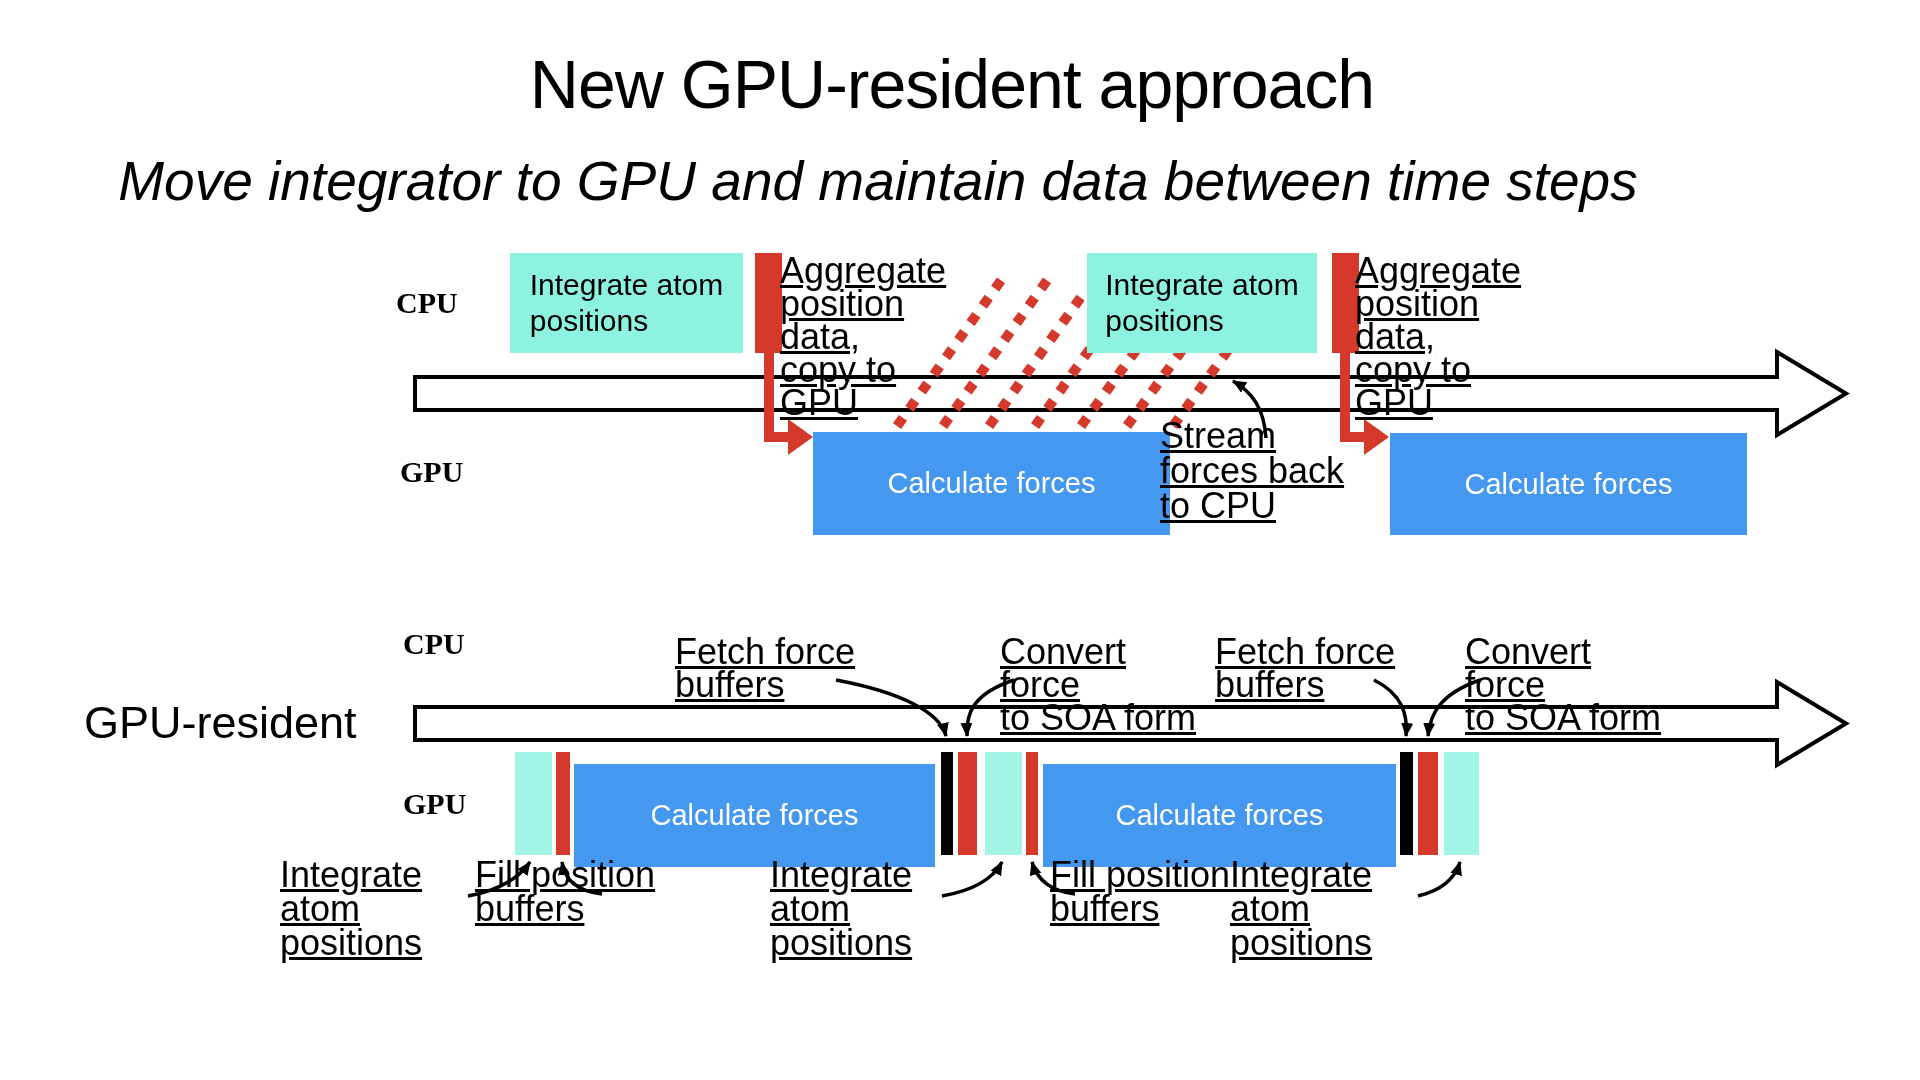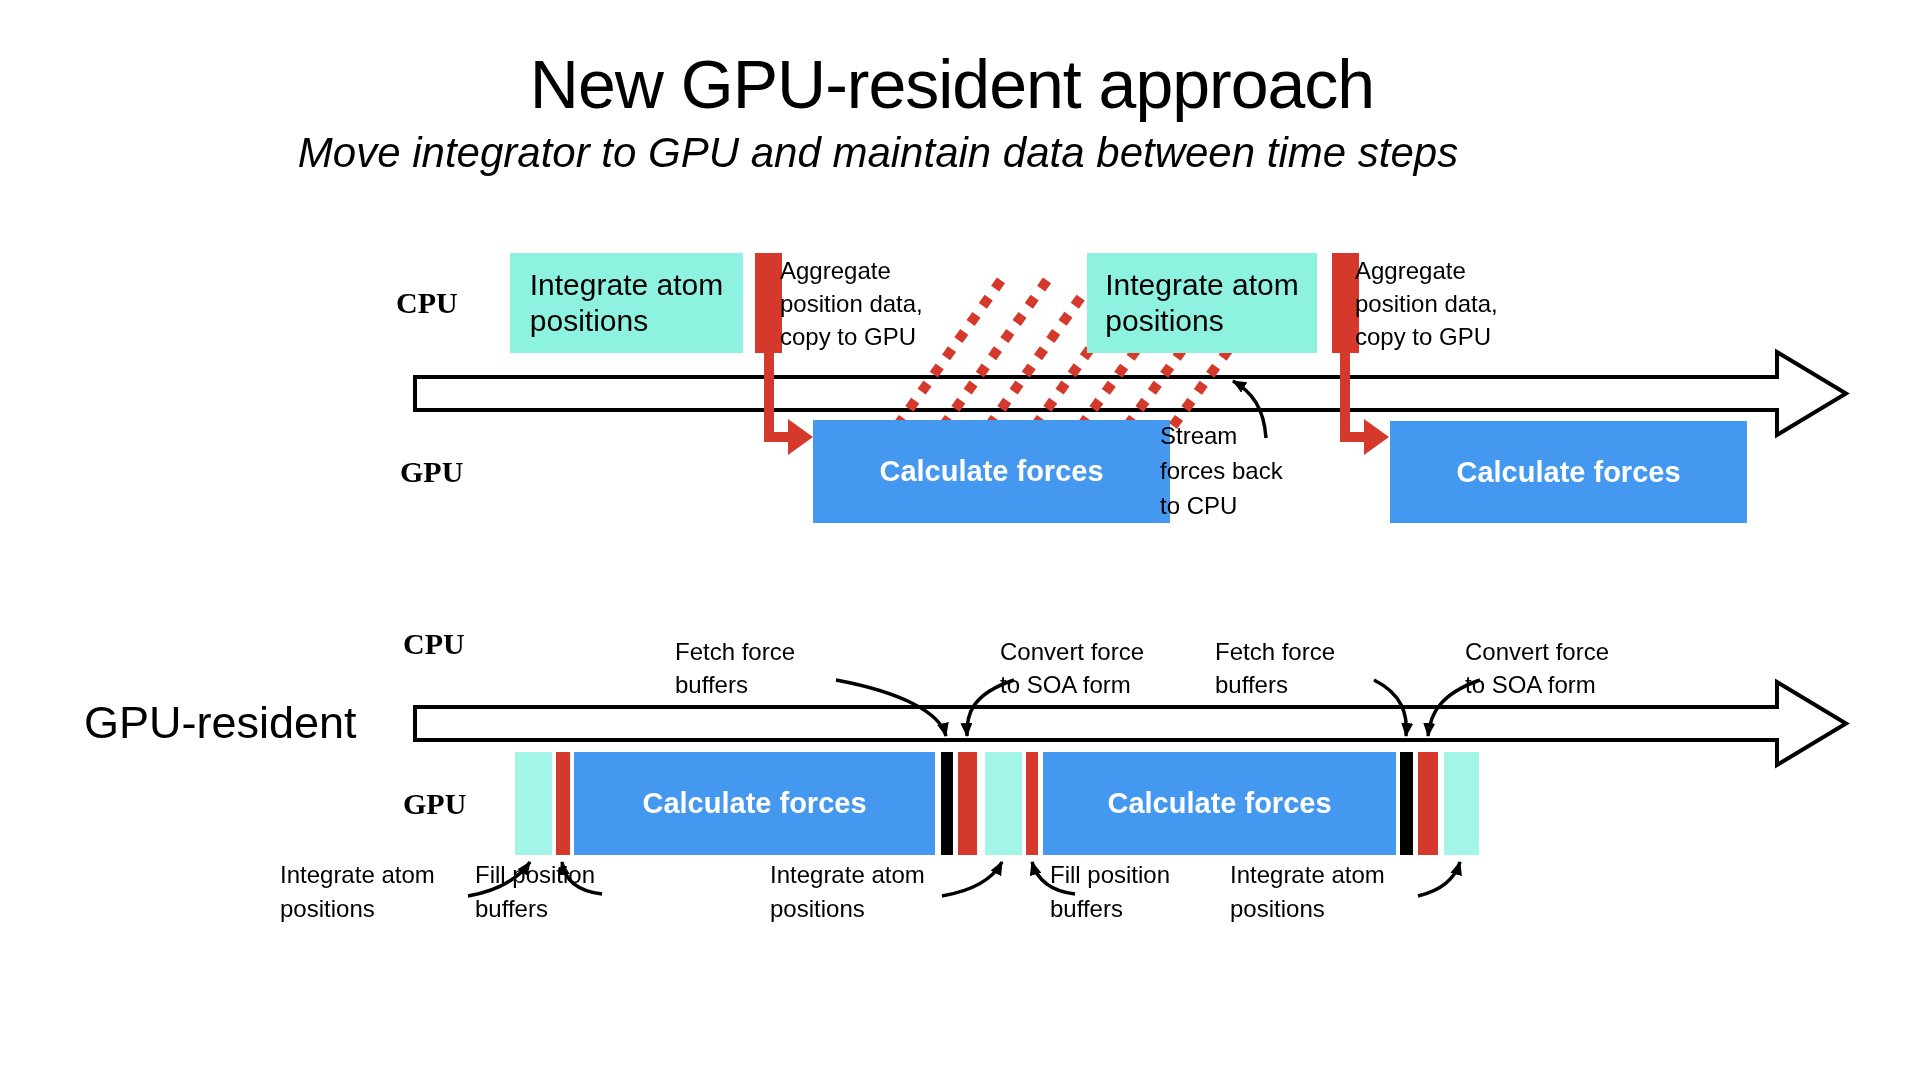--- a/index.html
+++ b/index.html
@@ -1,29 +1,29 @@
 <!DOCTYPE html>
 <html style="--red: #D5392B; --cyan: #8DF3E0; --cyan2: #A2F5E7; --blue: #4598F0; --black: #000000;"><head>
 <meta charset="utf-8">
 <style>
   html,body{margin:0;padding:0;background:#fff;}
   .stage{position:relative;width:1920px;height:1080px;background:#ffffff;overflow:hidden;
          font-family:"Liberation Sans","DejaVu Sans",sans-serif;color:#000;}
   .abs{position:absolute;}
   .ml{white-space:pre-line;text-align:left;}
   .title{left:0;top:44px;width:1904px;text-align:center;font-size:68px;line-height:80px;letter-spacing:-1px;}
-  .subtitle{left:0;top:128px;width:1756px;text-align:center;font-style:italic;font-size:42px;line-height:50px;}
+  .subtitle{left:0;top:156px;width:1756px;text-align:center;font-style:italic;font-size:55px;line-height:50px;}
   .seclabel{font-size:45px;line-height:50px;}
   .boldlabel{font-weight:bold;font-size:30px;line-height:32px;font-family:Liberation Serif, serif;}
   .note{font-style:italic;font-size:27px;line-height:30px;}
-  .ann{font-size:24px;line-height:33px;}
+  .ann{font-size:36px;line-height:33px;text-decoration:underline;}
   .cyanbox{background:var(--cyan);display:flex;align-items:center;justify-content:center;
            font-size:30px;line-height:36px;}
   .bluebox{background:var(--blue);display:flex;align-items:center;justify-content:center;
-           color:#fff;font-weight:bold;font-size:29px;}
+           color:#fff;font-weight:normal;font-size:29px;margin-top:12px;}
   .redbar{background:var(--red);}
   .seg{position:absolute;top:752px;height:103px;}
   svg.lines{position:absolute;left:0;top:0;width:1920px;height:1080px;}
 </style>
 </head>
 <body>
 
 <div class="stage">
 
   <svg class="lines" viewBox="0 0 1920 1080">

